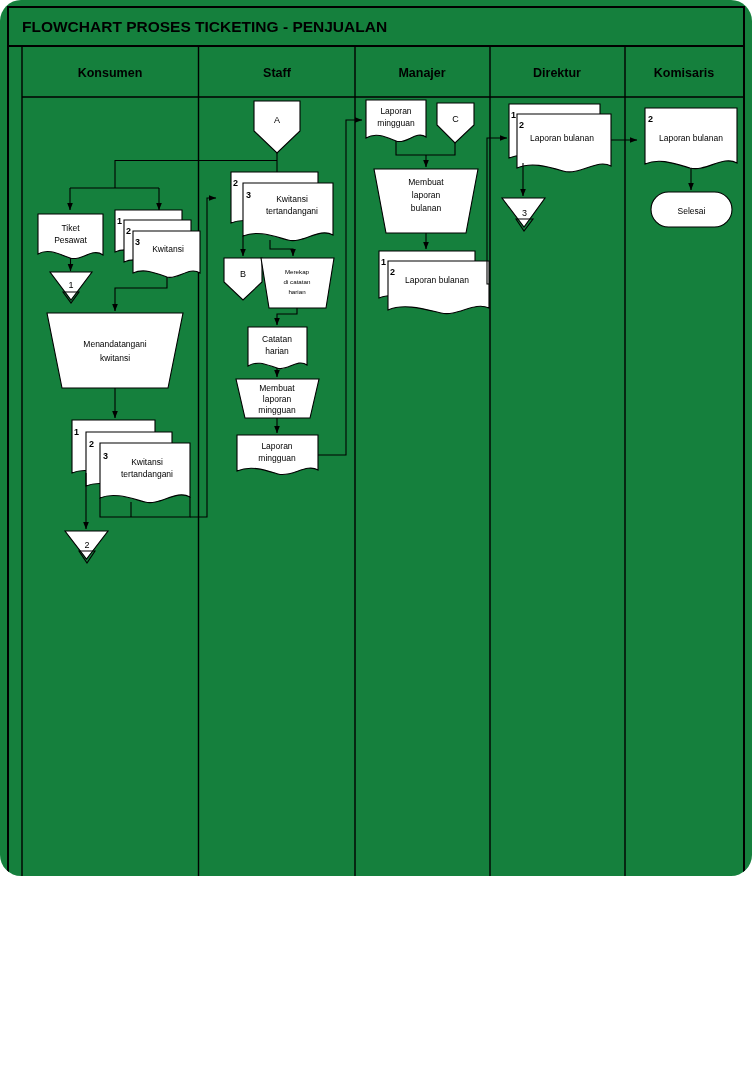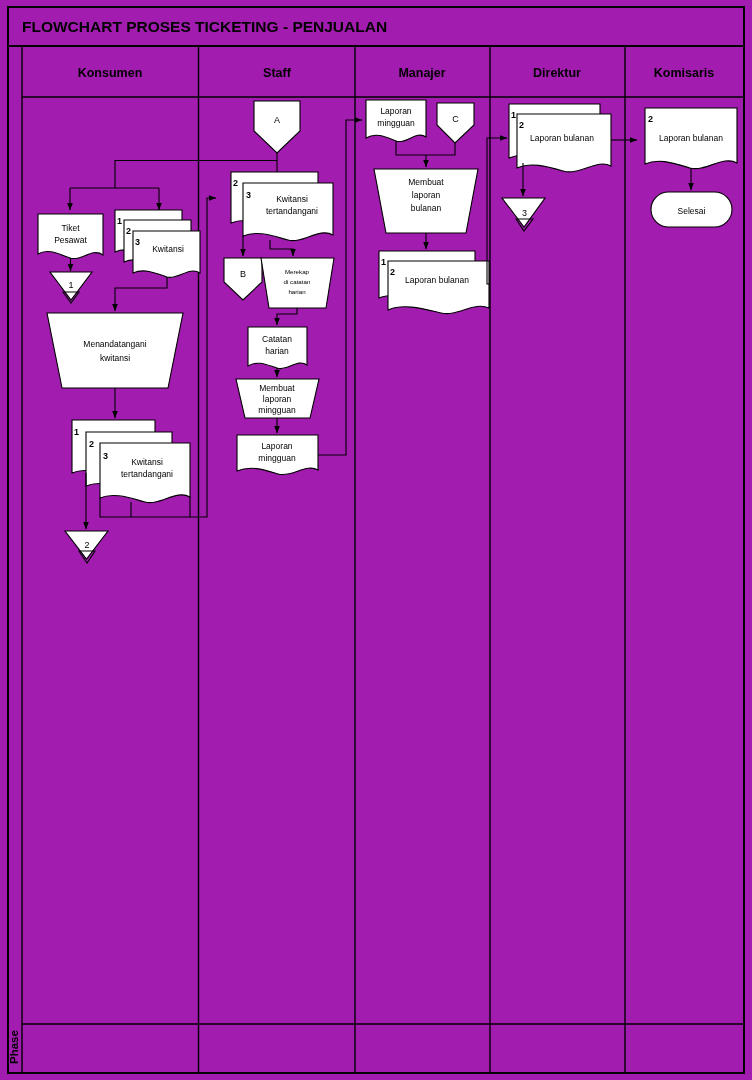--- a/index.html
+++ b/index.html
@@ -1,17 +1,17 @@
 <!DOCTYPE html>
 <html><head>
 <meta charset="utf-8">
 <style>
   html,body{margin:0;padding:0;background:#ffffff;}
   body{font-family:"Liberation Sans",sans-serif;}
-  #page{position:relative;width:752px;height:1080px;background:#a21caf;overflow:hidden;}
+  #page{position:relative;width:752px;height:876px;background:#15803d;overflow:hidden;border-radius:21px;}
   #chart{position:absolute;left:0;top:0;}
   .ttl{font-weight:bold;font-size:15.5px;fill:#000;}
   .hdr{font-weight:bold;font-size:12.5px;fill:#000;text-anchor:middle;}
   .phase{font-weight:bold;font-size:11.5px;fill:#000;}
   .n{font-size:8.5px;fill:#000;text-anchor:middle;}
   .nsm{font-size:6.2px;fill:#000;text-anchor:middle;}
   .pg{font-size:9px;fill:#000;font-weight:bold;}
   .con{font-size:9px;fill:#000;text-anchor:middle;}
   .sh{fill:#ffffff;stroke:#000000;stroke-width:1.1;}
   .ln{fill:none;stroke:#000000;stroke-width:1.1;}

